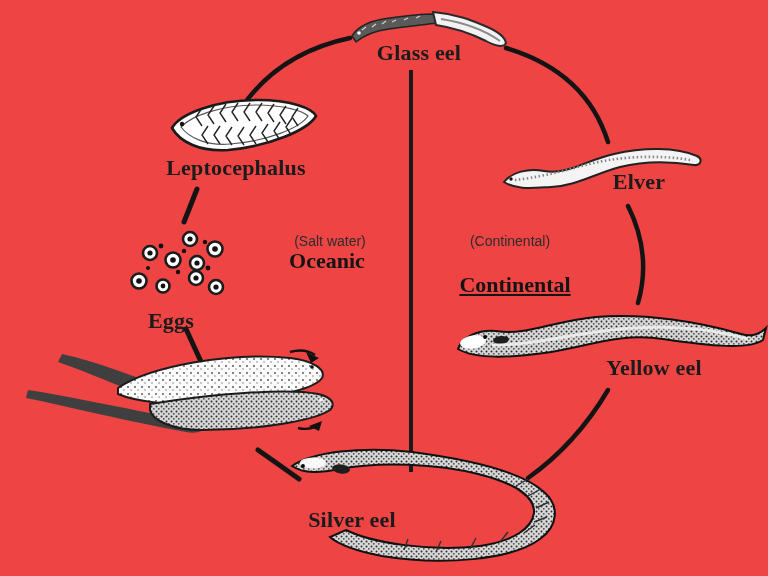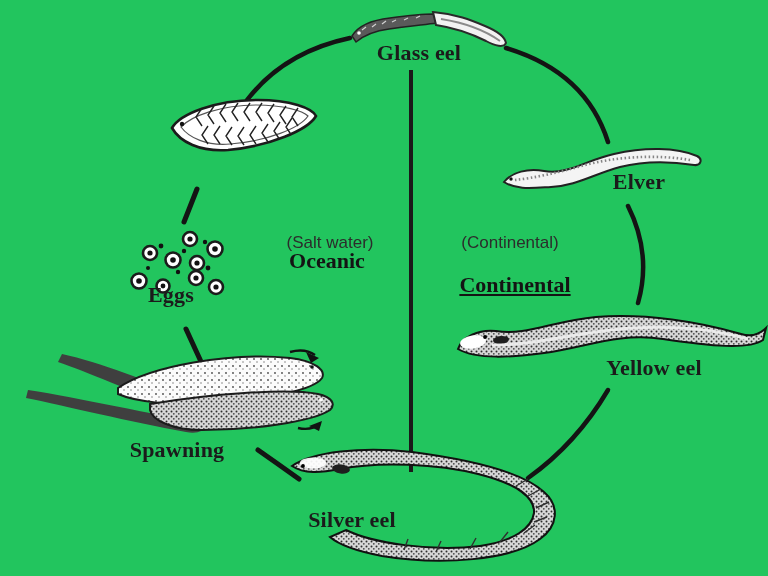--- a/index.html
+++ b/index.html
@@ -1,28 +1,28 @@
 <!DOCTYPE html>
 <html><head>
 <meta charset="utf-8">
 <style>
   html,body{margin:0;padding:0;background:#e8e8e8;}
   #stage{
-    position:relative;width:768px;height:576px;background:#22c55e;
+    position:relative;width:768px;height:576px;background:#ef4444;
     overflow:hidden;font-family:"Liberation Serif", serif;color:#1b1b1b;
   }
   #art{position:absolute;left:0;top:0;}
   .lbl{
     position:absolute;transform:translateX(-50%);white-space:nowrap;
     font-weight:bold;font-size:22px;letter-spacing:0.2px;color:#1b1b1b;
     font-family:"Liberation Serif", serif;line-height:1;
   }
   .env{
     position:absolute;transform:translateX(-50%);white-space:nowrap;
-    font-family:"Liberation Sans", sans-serif;font-size:17px;
+    font-family:"Liberation Sans", sans-serif;font-size:14px;
     font-weight:400;color:#2c2c2c;line-height:1;
   }
   .region{
     position:absolute;transform:translateX(-50%);white-space:nowrap;
     font-weight:bold;font-size:22px;color:#141414;line-height:1;
     font-family:"Liberation Serif", serif;
   }
 </style>
 </head>
 <body>
@@ -142,21 +142,21 @@
       <path d="M504,182 C512,172 528,168 544,171 C568,175 586,160 614,154 C644,147 676,147 697,156 C703,159 701,166 694,165 C668,161 644,161 620,167 C594,174 576,186 551,187 C532,188 516,190 504,182 Z" fill="#f4f4f4" stroke="#222222" stroke-width="2"></path>
       <path d="M515,180 C535,178 560,172 585,165 C615,157 655,154 690,160" stroke="#858585" stroke-width="2.6" fill="none" stroke-dasharray="1.5,2.5"></path>
       <circle cx="511" cy="179" r="1.7" fill="#111111"></circle>
     </g>
   </svg>
 
   <div class="lbl" style="left:419px;top:42px;">Glass eel</div>
   <div class="lbl" style="left:639px;top:171px;">Elver</div>
   <div class="lbl" style="left:352px;top:509px;">Silver eel</div>
   <div class="lbl" style="left:654px;top:357px;">Yellow eel</div>
-  <div class="lbl" style="left:177px;top:439px;">Spawning</div>
-  <div class="lbl" style="left:171px;top:284px;">Eggs</div>
+  <div class="lbl" style="left:171px;top:310px;">Eggs</div>
+  <div class="lbl" style="left:236px;top:157px;">Leptocephalus</div>
 
   <div class="env" style="left:330px;top:234px;">(Salt water)</div>
   <div class="region" style="left:327px;top:250px;">Oceanic</div>
   <div class="env" style="left:510px;top:234px;">(Continental)</div>
   <div class="region" style="left:515px;top:274px;text-decoration:underline;">Continental</div>
 
 </div>
 
 </body></html>

